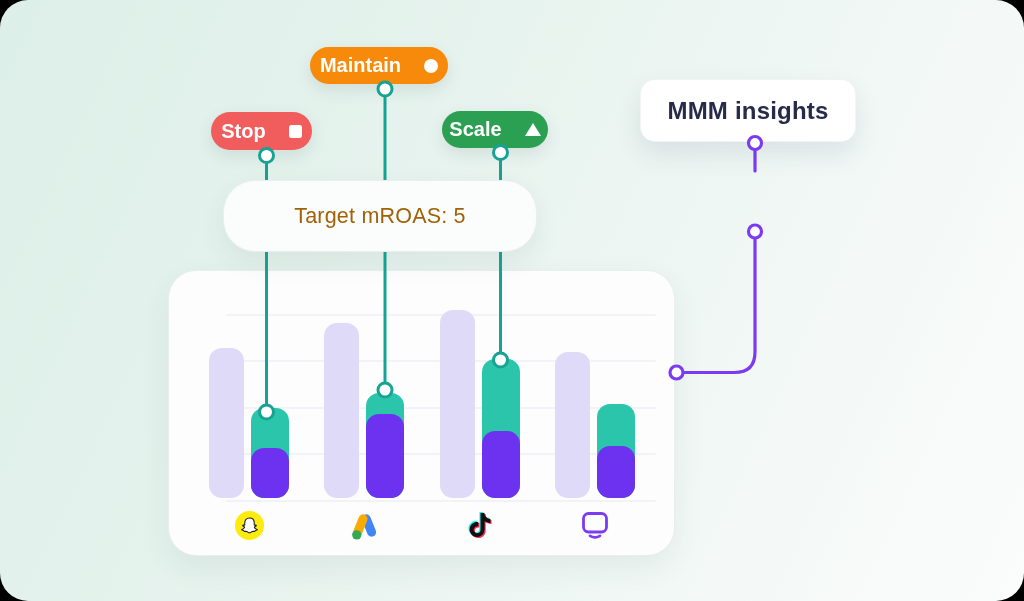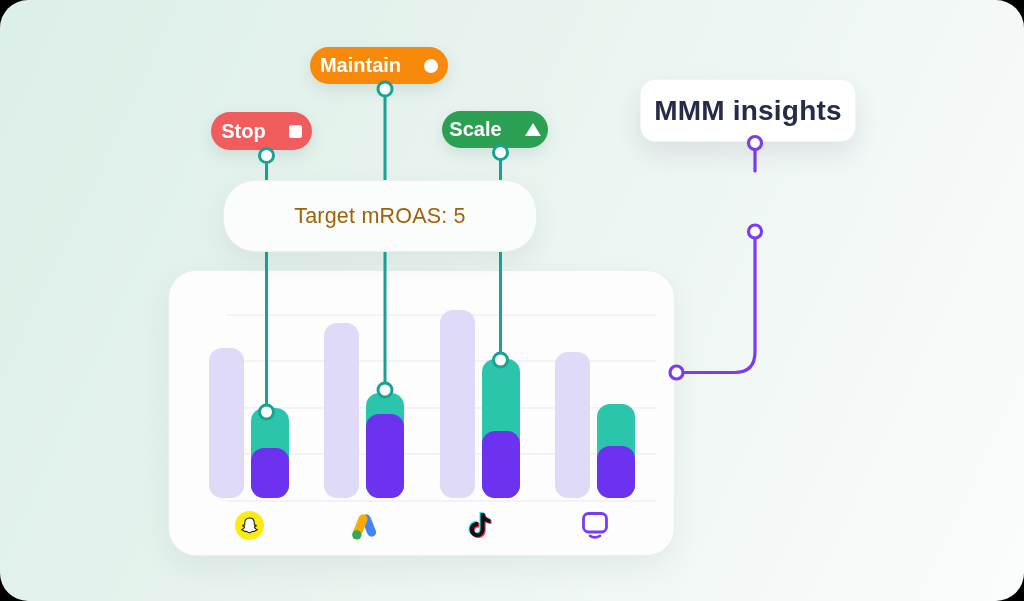--- a/index.html
+++ b/index.html
@@ -39,21 +39,21 @@
     background:#fbfdfc;border:1px solid #e8efec;border-radius:32px;
     box-shadow:0 10px 26px rgba(50,75,80,.08);
     display:flex;align-items:center;justify-content:center;
     color:#a16207;font-size:21.5px;font-weight:400;letter-spacing:.2px;
   }
   
   .insight-card{
     position:absolute;z-index:3;background:#fff;border-radius:15px;
     box-shadow:0 12px 26px rgba(40,60,95,.10);border:1px solid rgba(235,240,240,.7);
     display:flex;align-items:center;justify-content:center;
-    color:#262b4a;font-weight:700;font-size:28px;letter-spacing:.2px;
+    color:#262b4a;font-weight:700;font-size:24px;letter-spacing:.2px;
   }
   .card-mmm{left:640px;top:79px;width:214px;height:61px;}
   .card-experiment{left:585px;top:171px;width:276px;height:59px;}
   
   .overlay{position:absolute;inset:0;width:1024px;height:601px;pointer-events:none;}
   .lines-layer{z-index:2;}
   .dots-layer{z-index:6;}
   .teal-stroke{stroke:var(--teal-line);}
   .purple-stroke{stroke:var(--conn-purple);}
 </style>

